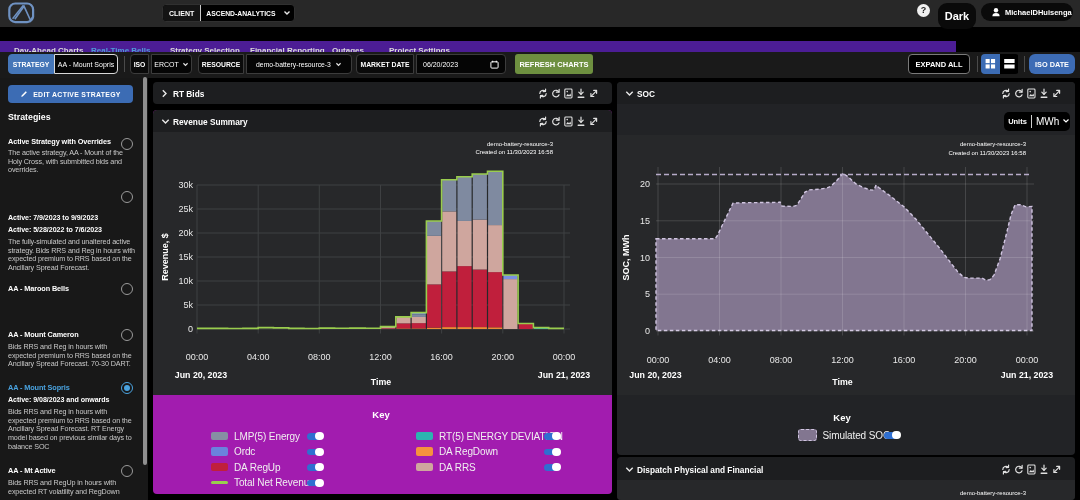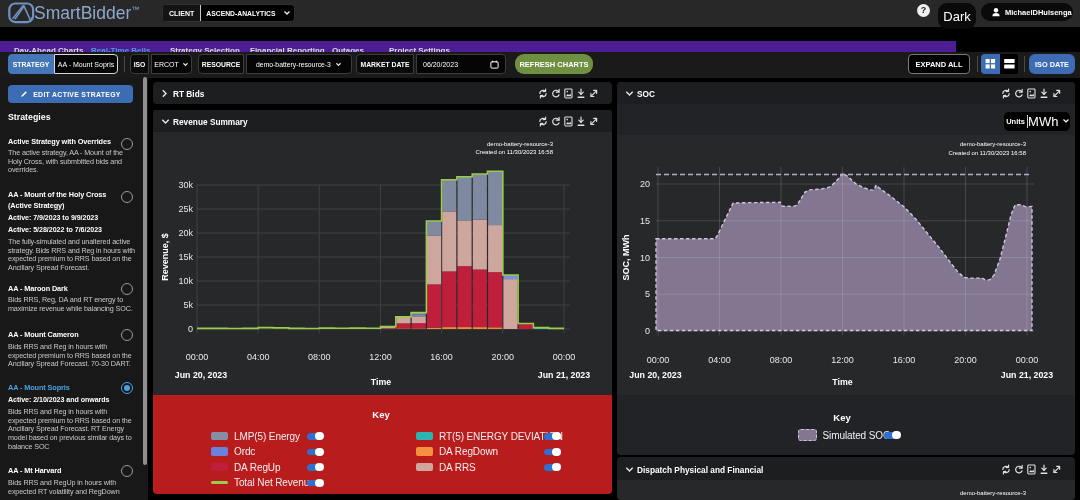--- a/index.html
+++ b/index.html
@@ -42,30 +42,29 @@
 </style>
 </head>
 <body>
 
 <div id="topbar" class="abs">
   <svg class="abs" style="left:8px;top:2px" width="27" height="22" viewBox="0 0 27 22">
     <rect x="1.3" y="1.5" width="23.8" height="18.6" rx="6" fill="none" stroke="#6f92c2" stroke-width="2.2"></rect>
     <path d="M4.6,16.8 L15.4,3.2" fill="none" stroke="#6f92c2" stroke-width="1.5"></path>
     <path d="M6.8,17.2 L16,4.2 L22.6,18.6 Q23.6,15.5 26,14.2" fill="none" stroke="#6f92c2" stroke-width="1.6"></path>
   </svg>
-  <div class="abs" style="left:34px;top:3px;font-size:17.5px;color:#8ea9cd;white-space:nowrap">SmartBidder<span style="font-size:8px;vertical-align:super">™</span></div>
   <div class="abs" style="left:162px;top:4px;width:133px;height:18px;background:#000;border:1px solid #303030;border-radius:4px;display:flex;align-items:center">
     <div style="padding:0 6px;height:100%;display:flex;align-items:center;background:#141414;border-right:1px solid #c8c8c8;border-radius:4px 0 0 4px;color:#fff;font-size:7px;font-weight:bold">CLIENT</div>
     <div style="padding:0 5px;color:#fff;font-size:6.8px;font-weight:bold;white-space:nowrap">ASCEND-ANALYTICS</div>
     <svg width="8" height="6" viewBox="0 0 8 6" style="margin-left:2px">
         <path d="M1.5,1.5 L4,4 L6.5,1.5" class="chev"></path>
       </svg>
   </div>
   <div class="abs" style="left:917px;top:4px;width:13px;height:13px;background:#f0f0f0;border-radius:50%;color:#1a1a1a;font-size:9px;font-weight:bold;text-align:center;line-height:13px">?</div>
-  <div class="abs" style="left:938px;top:3px;width:38px;height:26px;background:#0a0a0a;border-radius:9px;color:#fff;font-size:13px;font-weight:normal;display:flex;align-items:center;justify-content:center">Dark</div>
+  <div class="abs" style="left:938px;top:3px;width:38px;height:26px;background:#0a0a0a;border-radius:9px;color:#fff;font-size:11px;font-weight:bold;display:flex;align-items:center;justify-content:center">Dark</div>
   <div class="abs" style="left:981px;top:3px;width:92px;height:18px;background:#0a0a0a;border-radius:9px;color:#fff;font-size:7.5px;font-weight:bold;display:flex;align-items:center">
     <svg width="10" height="10" viewBox="0 0 10 10" style="margin:0 4px 0 10px">
         <circle cx="5" cy="3.2" r="2.2" fill="#fff"></circle>
         <path d="M1.4,9.3 a3.6,3.3 0 0 1 7.2,0 Z" fill="#fff"></path>
       </svg>
     MichaelDHuisenga
   </div>
 </div>
 
 <div id="navrow" class="abs">
@@ -104,21 +103,21 @@
     <div class="tlabel" style="width:58px">MARKET DATE</div>
     <div class="tvalue" style="width:90px;justify-content:flex-start;padding:0 6px">06/20/2023
       <svg width="9" height="9" viewBox="0 0 10 10" style="margin-left:auto">
           <rect x="1" y="2" width="8" height="7" rx="1" fill="none" stroke="#fff" stroke-width="1.1"></rect>
           <line x1="3" y1="0.8" x2="3" y2="2.8" stroke="#fff" stroke-width="1.1"></line>
           <line x1="7" y1="0.8" x2="7" y2="2.8" stroke="#fff" stroke-width="1.1"></line>
         </svg>
     </div>
   </div>
   <div class="tg" style="left:515px">
-    <div style="width:78px;height:20px;background:#6e9040;border-radius:9px;color:#fff;font-size:7.5px;font-weight:bold;display:flex;align-items:center;justify-content:center">REFRESH CHARTS</div>
+    <div style="width:78px;height:20px;background:#6e9040;border-radius:3px;color:#fff;font-size:7.5px;font-weight:bold;display:flex;align-items:center;justify-content:center">REFRESH CHARTS</div>
   </div>
   <div class="tg" style="left:908px">
     <div style="width:62px;height:20px;background:#000;border:1px solid #7a7a7a;border-radius:4px;color:#fff;font-size:7.5px;font-weight:bold;display:flex;align-items:center;justify-content:center">EXPAND ALL</div>
   </div>
   <div class="vdiv" style="left:977px"></div>
   <div class="tg" style="left:981px">
     <div style="width:37.5px;height:19.5px;border-radius:4px;overflow:hidden;display:flex">
       <div style="width:18.7px;height:19.5px;background:#3c6cb4">
         <svg width="18.7" height="19.5" viewBox="0 0 18.7 19.5">
             <g fill="#fff">
@@ -151,40 +150,38 @@
         <path d="M1.5,8.5 L2,6.8 L7.2,1.5 L8.6,2.9 L3.4,8.2 Z" fill="#fff"></path>
       </svg>
     EDIT ACTIVE STRATEGY
   </div>
   <div class="abs b" style="left:8px;top:34px;font-size:8.8px;color:#fff">Strategies</div>
 
   <div class="abs sitem-title" style="left:8px;top:59px;width:112px">Active Strategy with Overrides</div>
   <div class="radio" style="top:60px"></div>
   <div class="abs sitem-desc" style="left:8px;top:71px;width:142px">The active strategy, AA - Mount of the<br>Holy Cross, with submbitted bids and<br>overrides.</div>
 
-  <div class="abs sitem-title" style="left:8px;top:112px;width:112px">AA - Mount of the Holy Cross<br>(Active Strategy)</div>
   <div class="radio" style="top:112.5px"></div>
   <div class="abs sitem-date" style="left:8px;top:135px">Active: 7/9/2023 to 9/9/2023</div>
   <div class="abs sitem-date" style="left:8px;top:146.5px">Active: 5/28/2022 to 7/6/2023</div>
   <div class="abs sitem-desc" style="left:8px;top:160px;width:142px">The fully-simulated and unaltered active<br>strategy. Bids RRS and Reg in hours with<br>expected premium to RRS based on the<br>Ancillary Spread Forecast.</div>
 
-  <div class="abs sitem-title" style="left:8px;top:206px;width:110px">AA - Maroon Dark</div>
+  <div class="abs sitem-title" style="left:8px;top:206px;width:110px">AA - Maroon Bells</div>
   <div class="radio" style="top:205px"></div>
-  <div class="abs sitem-desc" style="left:8px;top:218px;width:142px">Bids RRS, Reg, DA and RT energy to<br>maximize revenue while balancing SOC.</div>
 
   <div class="abs sitem-title" style="left:8px;top:252px;width:110px">AA - Mount Cameron</div>
   <div class="radio" style="top:251px"></div>
   <div class="abs sitem-desc" style="left:8px;top:265px;width:142px">Bids RRS and Reg in hours with<br>expected premium to RRS based on the<br>Ancillary Spread Forecast. 70-30 DART.</div>
 
   <div class="abs sitem-title" style="left:8px;top:305px;width:110px;color:#4aa3e0">AA - Mount Sopris</div>
   <div class="radio sel" style="top:304px"></div>
-  <div class="abs sitem-date" style="left:8px;top:317px">Active: 2/10/2023 and onwards</div>
+  <div class="abs sitem-date" style="left:8px;top:317px">Active: 9/08/2023 and onwards</div>
   <div class="abs sitem-desc" style="left:8px;top:330px;width:142px">Bids RRS and Reg in hours with<br>expected premium to RRS based on the<br>Ancillary Spread Forecast. RT Energy<br>model based on previous similar days to<br>balance SOC</div>
 
-  <div class="abs sitem-title" style="left:8px;top:388px;width:110px">AA - Mt Harvard</div>
+  <div class="abs sitem-title" style="left:8px;top:388px;width:110px">AA - Mt Active</div>
   <div class="radio" style="top:387px"></div>
   <div class="abs sitem-desc" style="left:8px;top:401px;width:142px">Bids RRS and RegUp in hours with<br>expected RT volatility and RegDown</div>
 </div>
 <div id="sscroll" class="abs"></div>
 
 <div class="panel" style="left:153px;top:82px;width:459px;height:21.5px;background:#1d1e20">
   <div class="abs" style="left:8px;top:7px">
       <svg width="7" height="9" viewBox="0 0 7 9">
         <path d="M1.8,1.3 L5,4.5 L1.8,7.7" stroke="#e8e8e8" stroke-width="1.4" fill="none"></path>
       </svg>
@@ -206,21 +203,21 @@
           <path d="M40.8,4.2 L43,6.4 L45.2,4.2"></path>
           <path d="M40.2,9.2 L45.8,9.2" stroke-width="1.4"></path>
           <path d="M53.3,8.1 L58.2,3.2"></path>
           <path d="M55.7,2.4 l2.9,0 l0,2.9"></path>
           <path d="M52.9,5.6 l0,2.9 l2.9,0"></path>
         </g>
       </svg>
     </div>
 </div>
 
-<div class="panel" style="left:153px;top:110px;width:459px;height:384px;background:#b91c1c">
+<div class="panel" style="left:153px;top:110px;width:459px;height:384px;background:#a21caf">
   <div class="abs" style="left:0;top:0;width:459px;height:22px;background:#1d1e20"></div>
   <div class="abs" style="left:8px;top:7.5px">
       <svg width="9" height="7" viewBox="0 0 9 7">
         <path d="M1.3,1.8 L4.5,5 L7.7,1.8" stroke="#e8e8e8" stroke-width="1.4" fill="none"></path>
       </svg>
     </div>
   <div class="ptitle" style="left:20px;top:6.5px">Revenue Summary</div>
   <div class="picons" style="right:13px;top:5.5px">
       <svg width="61" height="11" viewBox="0 0 61 11">
         <g stroke="#e0e0e0" stroke-width="1.2" fill="none" stroke-linecap="round" stroke-linejoin="round">
@@ -387,21 +384,21 @@
           <path d="M40.8,4.2 L43,6.4 L45.2,4.2"></path>
           <path d="M40.2,9.2 L45.8,9.2" stroke-width="1.4"></path>
           <path d="M53.3,8.1 L58.2,3.2"></path>
           <path d="M55.7,2.4 l2.9,0 l0,2.9"></path>
           <path d="M52.9,5.6 l0,2.9 l2.9,0"></path>
         </g>
       </svg>
     </div>
   <div class="abs" style="left:387px;top:29.5px;width:66px;height:19px;background:#000;border-radius:5px;display:flex;align-items:center">
     <div style="width:28px;text-align:center;color:#fff;font-size:7.5px;font-weight:bold;border-right:1px solid #cfcfcf;height:13px;line-height:13px">Units</div>
-    <div style="flex:1;display:flex;align-items:center;justify-content:flex-start;color:#fff;font-size:13px">MWh&nbsp;
+    <div style="flex:1;display:flex;align-items:center;justify-content:flex-end;color:#fff;font-size:10px">MWh&nbsp;
       <svg width="8" height="6" viewBox="0 0 8 6">
           <path d="M1.5,1.5 L4,4 L6.5,1.5" stroke="#fff" stroke-width="1.2" fill="none"></path>
         </svg>
     </div>
   </div>
   <svg class="abs" style="left:0;top:53px" width="458" height="260" viewBox="0 0 458 260">
       <rect width="458" height="260" fill="#27282a"></rect>
       <polygon points="39,103.8 98,103.8 100,101.2 116,68.1 128,67.7 161,67.4 163,67.0 165,71.1 176,71.4 180,70.3 183,65.2 188,57.1 192,54.9 203,54.1 210,53.0 214,51.2 220,45.3 226,38.3 231,41.7 239,49.0 247,52.7 253,54.9 257,55.2 259,50.1 262,52.7 273,60.8 287,71.8 299,84.3 311,99.0 323,113.7 333,126.9 341,137.2 347,142.3 351,143.1 365,143.1 369,145.3 373,144.6 377,140.1 383,124.0 389,100.5 394,79.9 398,69.9 403,69.6 409,71.8 415,71.4 415,195.5 39,195.5" fill="#827690" stroke="#d0c5e0" stroke-width="1.4" stroke-dasharray="3.5,2.5"></polygon>
       <g stroke="rgba(255,255,255,0.14)" stroke-width="1">
         <line x1="39" y1="196.0" x2="417" y2="196.0"></line>

